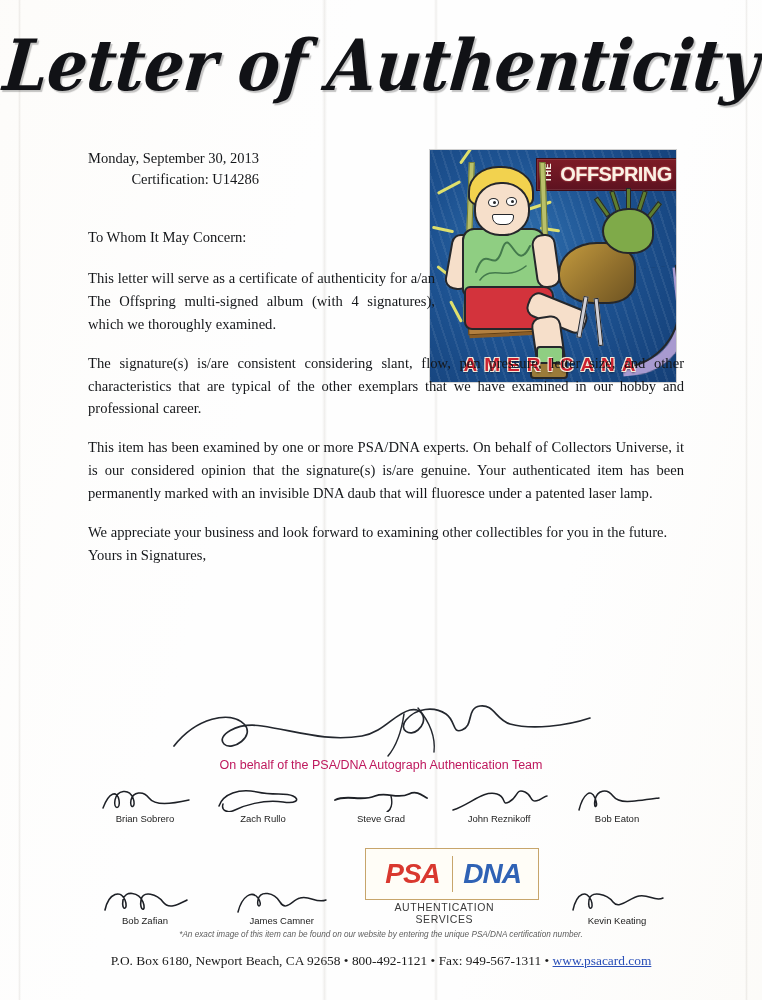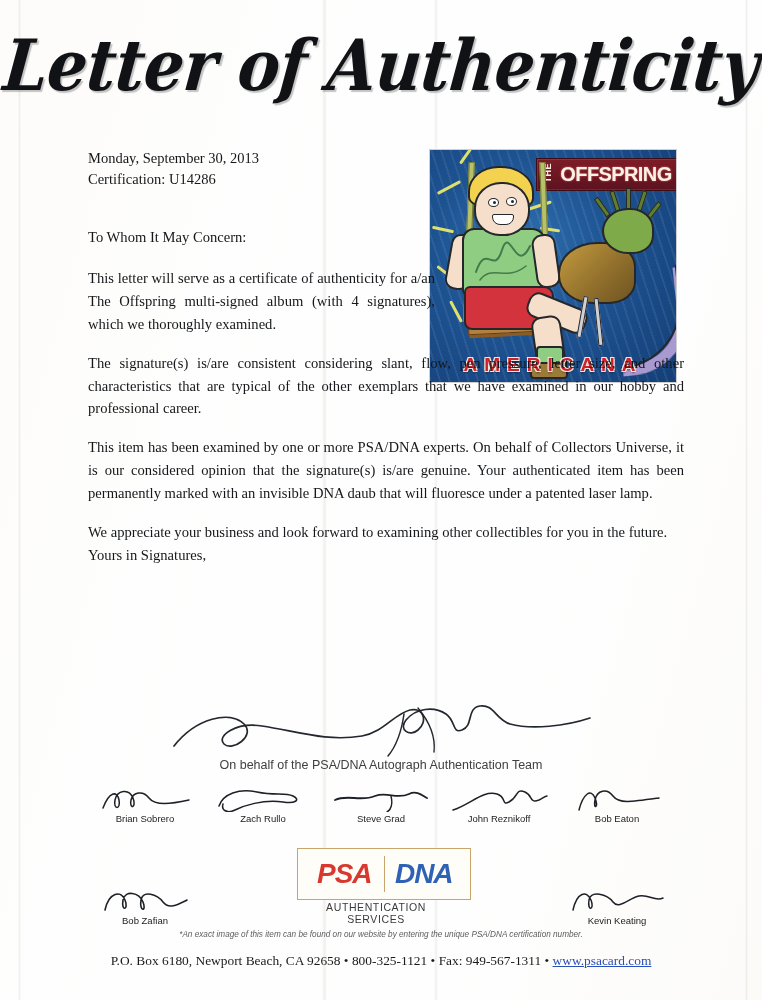--- a/index.html
+++ b/index.html
@@ -59,21 +59,21 @@
   }
 
   
   .meta {
     position: absolute;
     left: 88px;
     top: 148px;
     font-size: 14.5px;
     line-height: 1.42;
   }
-  .meta div { white-space: nowrap; }
+  .meta div { white-space: nowrap; text-align: right; }
 
   
   .album {
     position: absolute;
     left: 429px;
     top: 149px;
     width: 246px;
     height: 232px;
     border: 1px solid #cfcfcf;
     overflow: hidden;
@@ -250,21 +250,21 @@
     text-align: center;
   }
   .team-sig {
     position: relative;
     height: 58px;
     margin-bottom: 0px;
   }
   .behalf-text {
     font-family: "Liberation Sans", sans-serif;
     font-size: 12.5px;
-    color: #404040;
+    color: #be185d;
   }
 
   
   .sig-row {
     position: absolute;
     left: 92px;
     width: 578px;
     display: flex;
     justify-content: space-between;
     align-items: flex-end;
@@ -489,20 +489,28 @@
 
   <div class="sig-row row2">
     <div class="sig-cell">
       <div class="sig-scrawl">
         <svg width="100" height="26" viewBox="0 0 100 26">
           <path d="M10 22 C14 4, 26 2, 30 12 C34 22, 26 24, 28 12 C30 2, 44 4, 48 14 C52 24, 44 24, 46 12 C48 2, 62 6, 68 14 C74 22, 84 16, 92 12" stroke="#1d2026" stroke-width="1.6" fill="none" stroke-linecap="round"></path>
         </svg>
       </div>
       <div class="sig-name">Bob Zafian</div>
     </div>
+    <div class="sig-cell">
+      <div class="sig-scrawl">
+        <svg width="100" height="26" viewBox="0 0 100 26">
+          <path d="M6 24 C10 8, 20 2, 26 10 C32 18, 24 22, 26 12 C28 2, 42 4, 48 14 C54 24, 60 12, 68 10 C78 7, 84 16, 94 12" stroke="#1d2026" stroke-width="1.5" fill="none" stroke-linecap="round"></path>
+        </svg>
+      </div>
+      <div class="sig-name">James Camner</div>
+    </div>
 
     <div class="logo-cell">
       <div class="logo-box">
         <div class="logo-top">
           <div class="logo-psa">PSA</div>
           <div class="logo-dna">DNA</div>
         </div>
       </div>
       <div class="logo-sub">AUTHENTICATION SERVICES</div>
     </div>
@@ -512,16 +520,16 @@
         <svg width="100" height="26" viewBox="0 0 100 26">
           <path d="M6 22 C10 4, 20 2, 24 12 C28 22, 20 24, 22 12 C24 2, 40 6, 46 14 C52 22, 62 10, 72 8 C82 6, 88 14, 96 10" stroke="#1d2026" stroke-width="1.5" fill="none" stroke-linecap="round"></path>
         </svg>
       </div>
       <div class="sig-name">Kevin Keating</div>
     </div>
   </div>
 
   <div class="footnote">*An exact image of this item can be found on our website by entering the unique PSA/DNA certification number.</div>
   <div class="footer-line">
-    <span>P.O. Box 6180, Newport Beach, CA 92658 • 800-325-1121 • Fax: 949-567-1311 • </span><a class="footer-url" href="#">www.psacard.com</a>
+    <span>P.O. Box 6180, Newport Beach, CA 92658 • 800-492-1121 • Fax: 949-567-1311 • </span><a class="footer-url" href="#">www.psacard.com</a>
   </div>
 
 </div>
 
 </body></html>

